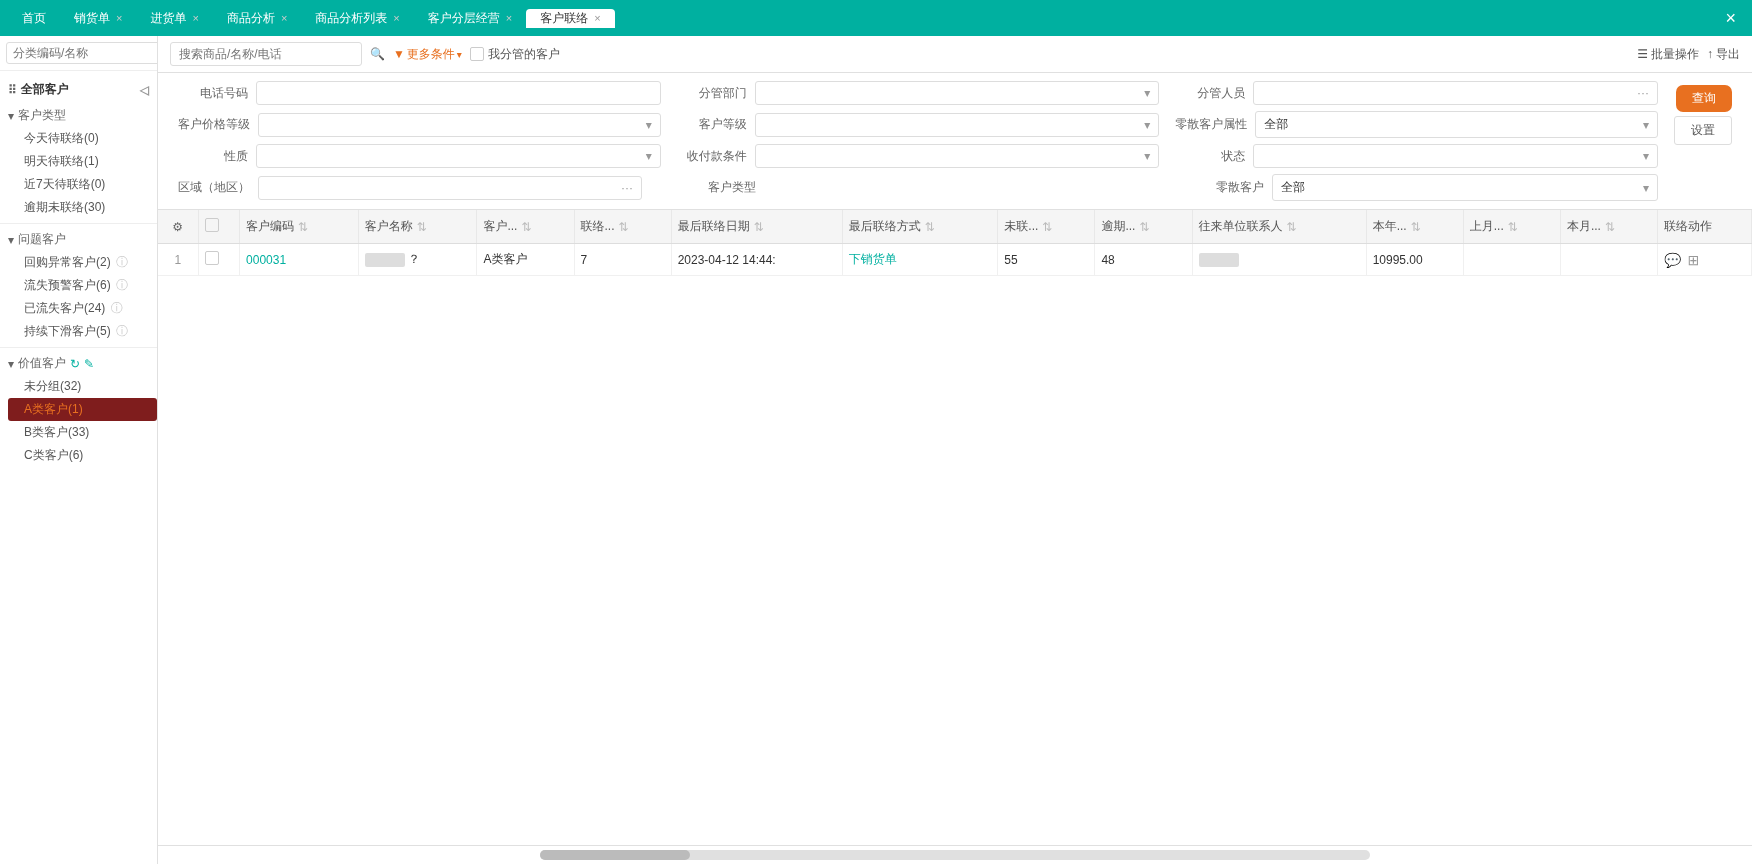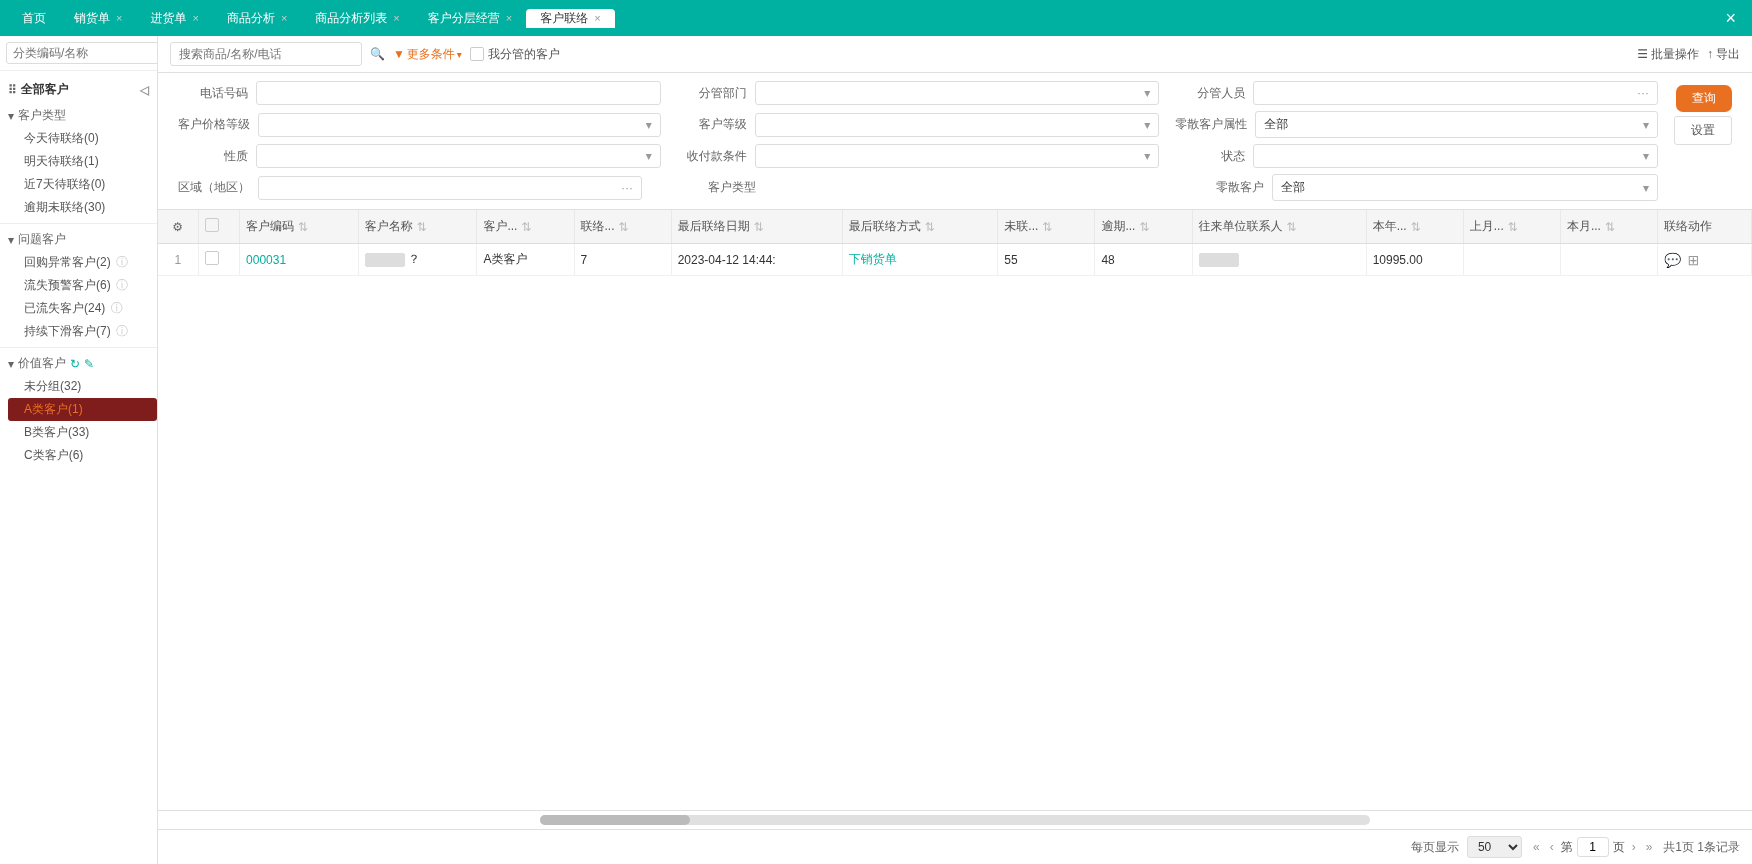--- a/index.html
+++ b/index.html
@@ -171,21 +171,21 @@
       </div>
       <div class="sidebar-item">
         <span>流失预警客户(6)</span>
         <span style="color:#ccc;margin-left:2px;">ⓘ</span>
       </div>
       <div class="sidebar-item">
         <span>已流失客户(24)</span>
         <span style="color:#ccc;margin-left:2px;">ⓘ</span>
       </div>
       <div class="sidebar-item">
-        <span>持续下滑客户(7)</span>
+        <span>持续下滑客户(5)</span>
         <span style="color:#ccc;margin-left:2px;">ⓘ</span>
       </div>
     </div>
     <div class="sidebar-divider"></div>
     <div class="sidebar-group">
       <div class="sidebar-group-title">
         <span class="triangle">▾</span>
         <span>价值客户</span>
         <span style="margin-left:4px;color:#00b0a0;cursor:pointer;">↻</span>
         <span style="margin-left:4px;color:#00b0a0;cursor:pointer;">✎</span>
@@ -455,32 +455,14 @@
         </tbody>
       </table>
     </div>
 
     <div class="scrollbar-area">
       <div class="scrollbar-track">
         <div class="scrollbar-thumb"></div>
       </div>
     </div>
 
-    <div class="footer">
-      <span class="page-size-label">每页显示</span>
-      <select class="page-size-select">
-        <option>50</option>
-        <option>100</option>
-        <option>200</option>
-      </select>
-      <div class="page-nav">
-        <span class="nav-btn">«</span>
-        <span class="nav-btn">‹</span>
-        <span>第</span>
-        <input type="text" class="page-input" value="1" style="">
-        <span>页</span>
-        <span class="nav-btn">›</span>
-        <span class="nav-btn">»</span>
-      </div>
-      <span class="total-info">共1页 1条记录</span>
-    </div>
   </div>
 </div>
 
 </body></html>

